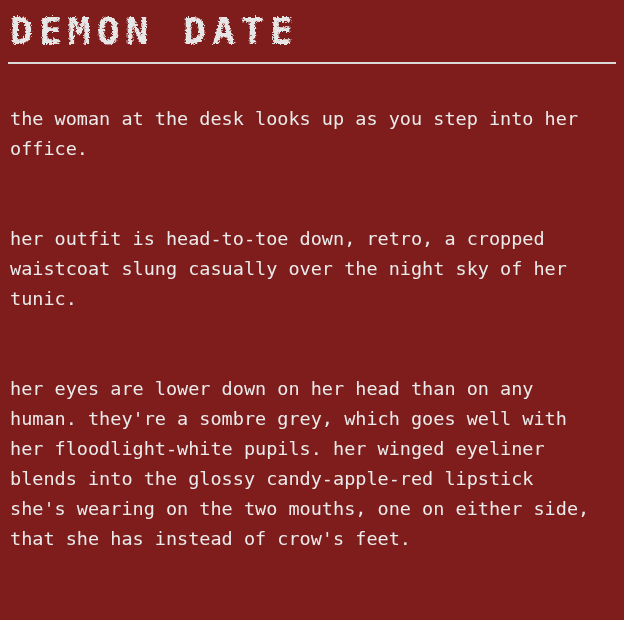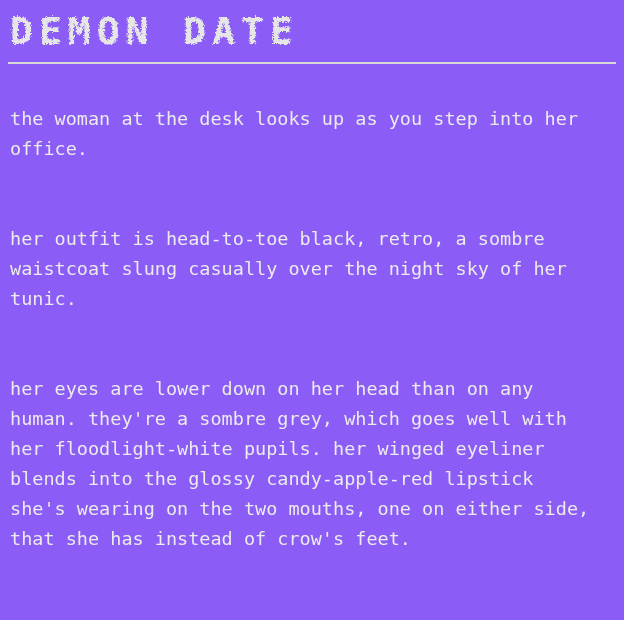--- a/index.html
+++ b/index.html
@@ -4,21 +4,21 @@
 <style>
   html, body {
     margin: 0;
     padding: 0;
     background: #0a0a0a;
   }
   .page {
     position: relative;
     width: 624px;
     height: 620px;
-    background: #8b5cf6;
+    background: #7f1d1d;
     overflow: hidden;
   }
   .title-wrap {
     padding: 6px 0 0 8px;
     height: 50px;
   }
   .title-text {
     font-family: "DejaVu Sans Mono", monospace;
     font-weight: bold;
     font-size: 38px;
@@ -60,21 +60,21 @@
       </defs>
       <text x="2" y="38" class="title-text" filter="url(#rough)">DEMON DATE</text>
     </svg>
   </header>
 
   <hr class="divider">
 
   <main class="story">
     <p>the woman at the desk looks up as you step into her
 office.</p>
-    <p>her outfit is head-to-toe black, retro, a sombre
+    <p>her outfit is head-to-toe down, retro, a cropped
 waistcoat slung casually over the night sky of her
 tunic.</p>
     <p>her eyes are lower down on her head than on any
 human. they're a sombre grey, which goes well with
 her floodlight-white pupils. her winged eyeliner
 blends into the glossy candy-apple-red lipstick
 she's wearing on the two mouths, one on either side,
 that she has instead of crow's feet.</p>
     <p>you eyes wander under the desk. it turns out that
 she has literal crow's feet, for feet.</p>

